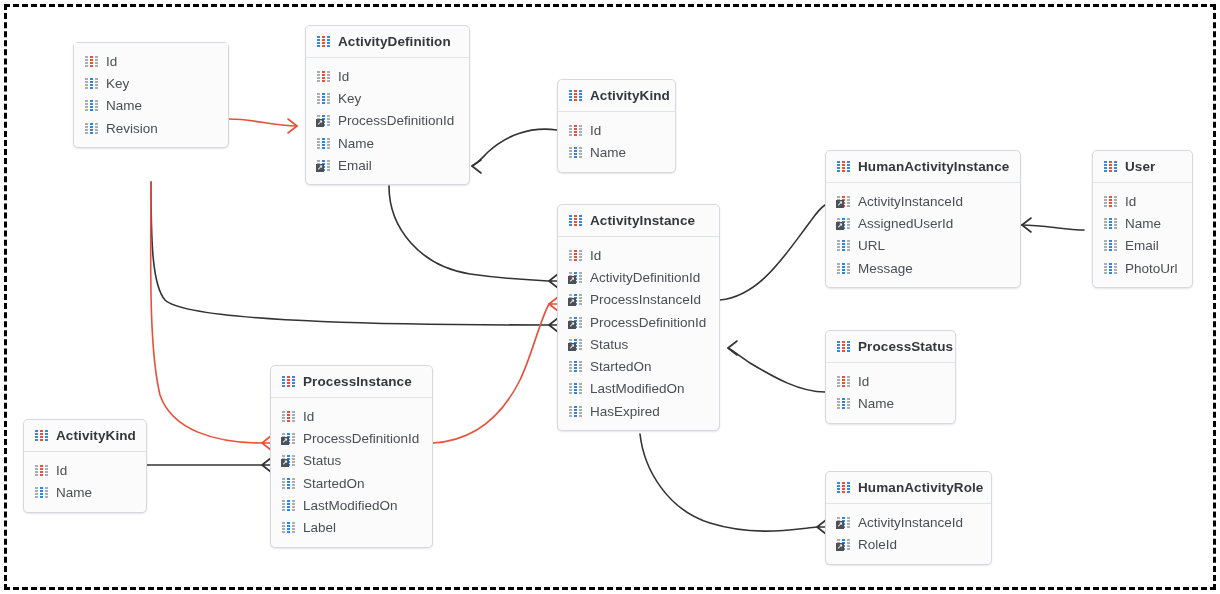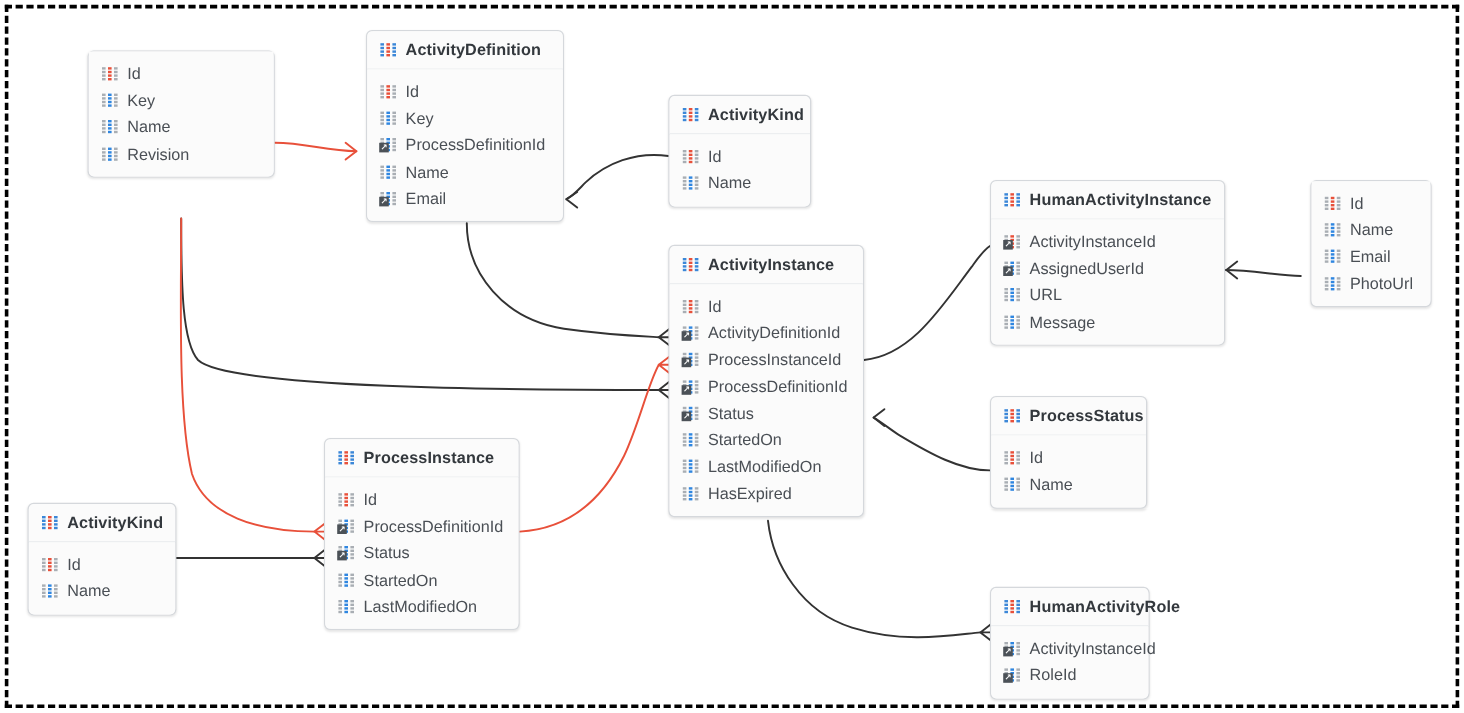--- a/index.html
+++ b/index.html
@@ -652,20 +652,37 @@
               <i class="c2" style="left: 10px; top: 6px;"></i>
               <i class="c0" style="left: 0px; top: 9px;"></i>
               <i class="c1" style="left: 5px; top: 9px;"></i>
               <i class="c2" style="left: 10px; top: 9px;"></i>
             </span>
             <span class="field-label">Message</span>
           </div>
         </div>
       </div>
       <div class="entity" style="left: 1092px; top: 150px; width: 101px;">
+        <div class="entity-header">
+          <span class="ic ic-table">
+            <i class="c0" style="left: 0px; top: 0px;"></i>
+            <i class="c1" style="left: 5px; top: 0px;"></i>
+            <i class="c2" style="left: 10px; top: 0px;"></i>
+            <i class="c0" style="left: 0px; top: 3px;"></i>
+            <i class="c1" style="left: 5px; top: 3px;"></i>
+            <i class="c2" style="left: 10px; top: 3px;"></i>
+            <i class="c0" style="left: 0px; top: 6px;"></i>
+            <i class="c1" style="left: 5px; top: 6px;"></i>
+            <i class="c2" style="left: 10px; top: 6px;"></i>
+            <i class="c0" style="left: 0px; top: 9px;"></i>
+            <i class="c1" style="left: 5px; top: 9px;"></i>
+            <i class="c2" style="left: 10px; top: 9px;"></i>
+          </span>
+          <span class="entity-title">User</span>
+        </div>
         <div class="entity-body">
           <div class="field-row">
             <span class="ic ic-pk">
               <i class="c0" style="left: 0px; top: 0px;"></i>
               <i class="c1" style="left: 5px; top: 0px;"></i>
               <i class="c2" style="left: 10px; top: 0px;"></i>
               <i class="c0" style="left: 0px; top: 3px;"></i>
               <i class="c1" style="left: 5px; top: 3px;"></i>
               <i class="c2" style="left: 10px; top: 3px;"></i>
               <i class="c0" style="left: 0px; top: 6px;"></i>
@@ -778,21 +795,21 @@
               <i class="c1" style="left: 5px; top: 6px;"></i>
               <i class="c2" style="left: 10px; top: 6px;"></i>
               <i class="c0" style="left: 0px; top: 9px;"></i>
               <i class="c1" style="left: 5px; top: 9px;"></i>
               <i class="c2" style="left: 10px; top: 9px;"></i>
             </span>
             <span class="field-label">Name</span>
           </div>
         </div>
       </div>
-      <div class="entity" style="left: 825px; top: 489px; width: 133px;">
+      <div class="entity" style="left: 825px; top: 471px; width: 167px;">
         <div class="entity-header">
           <span class="ic ic-table">
             <i class="c0" style="left: 0px; top: 0px;"></i>
             <i class="c1" style="left: 5px; top: 0px;"></i>
             <i class="c2" style="left: 10px; top: 0px;"></i>
             <i class="c0" style="left: 0px; top: 3px;"></i>
             <i class="c1" style="left: 5px; top: 3px;"></i>
             <i class="c2" style="left: 10px; top: 3px;"></i>
             <i class="c0" style="left: 0px; top: 6px;"></i>
             <i class="c1" style="left: 5px; top: 6px;"></i>
@@ -941,20 +958,37 @@
               <i class="c2" style="left: 10px; top: 3px;"></i>
               <i class="c0" style="left: 0px; top: 6px;"></i>
               <i class="c1" style="left: 5px; top: 6px;"></i>
               <i class="c2" style="left: 10px; top: 6px;"></i>
               <i class="c0" style="left: 0px; top: 9px;"></i>
               <i class="c1" style="left: 5px; top: 9px;"></i>
               <i class="c2" style="left: 10px; top: 9px;"></i>
             </span>
             <span class="field-label">LastModifiedOn</span>
           </div>
+          <div class="field-row">
+            <span class="ic ic-col">
+              <i class="c0" style="left: 0px; top: 0px;"></i>
+              <i class="c1" style="left: 5px; top: 0px;"></i>
+              <i class="c2" style="left: 10px; top: 0px;"></i>
+              <i class="c0" style="left: 0px; top: 3px;"></i>
+              <i class="c1" style="left: 5px; top: 3px;"></i>
+              <i class="c2" style="left: 10px; top: 3px;"></i>
+              <i class="c0" style="left: 0px; top: 6px;"></i>
+              <i class="c1" style="left: 5px; top: 6px;"></i>
+              <i class="c2" style="left: 10px; top: 6px;"></i>
+              <i class="c0" style="left: 0px; top: 9px;"></i>
+              <i class="c1" style="left: 5px; top: 9px;"></i>
+              <i class="c2" style="left: 10px; top: 9px;"></i>
+            </span>
+            <span class="field-label">Label</span>
+          </div>
         </div>
       </div>
       <div class="entity" style="left: 23px; top: 419px; width: 124px;">
         <div class="entity-header">
           <span class="ic ic-table">
             <i class="c0" style="left: 0px; top: 0px;"></i>
             <i class="c1" style="left: 5px; top: 0px;"></i>
             <i class="c2" style="left: 10px; top: 0px;"></i>
             <i class="c0" style="left: 0px; top: 3px;"></i>
             <i class="c1" style="left: 5px; top: 3px;"></i>

